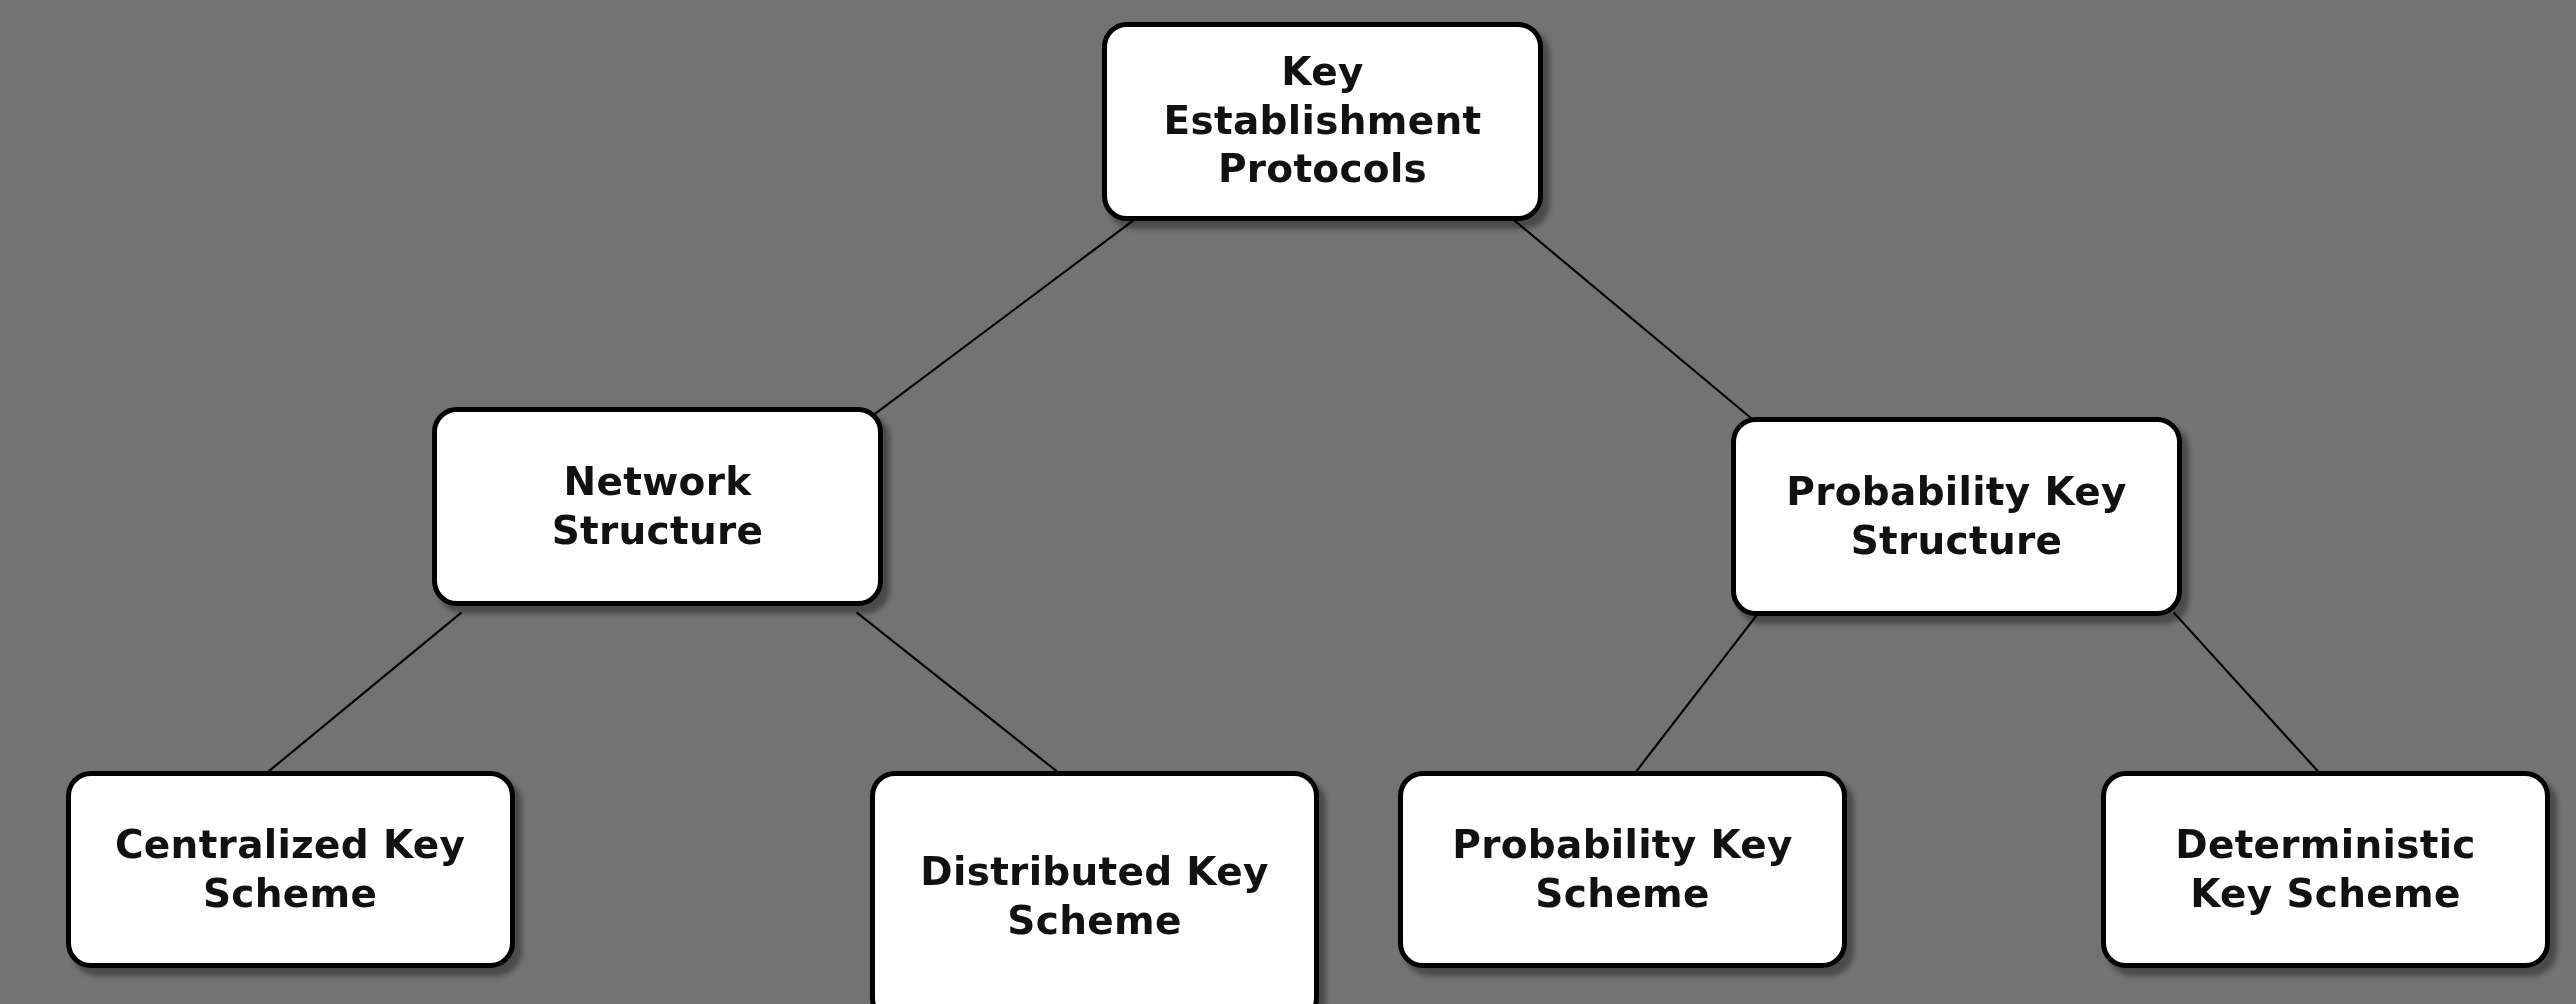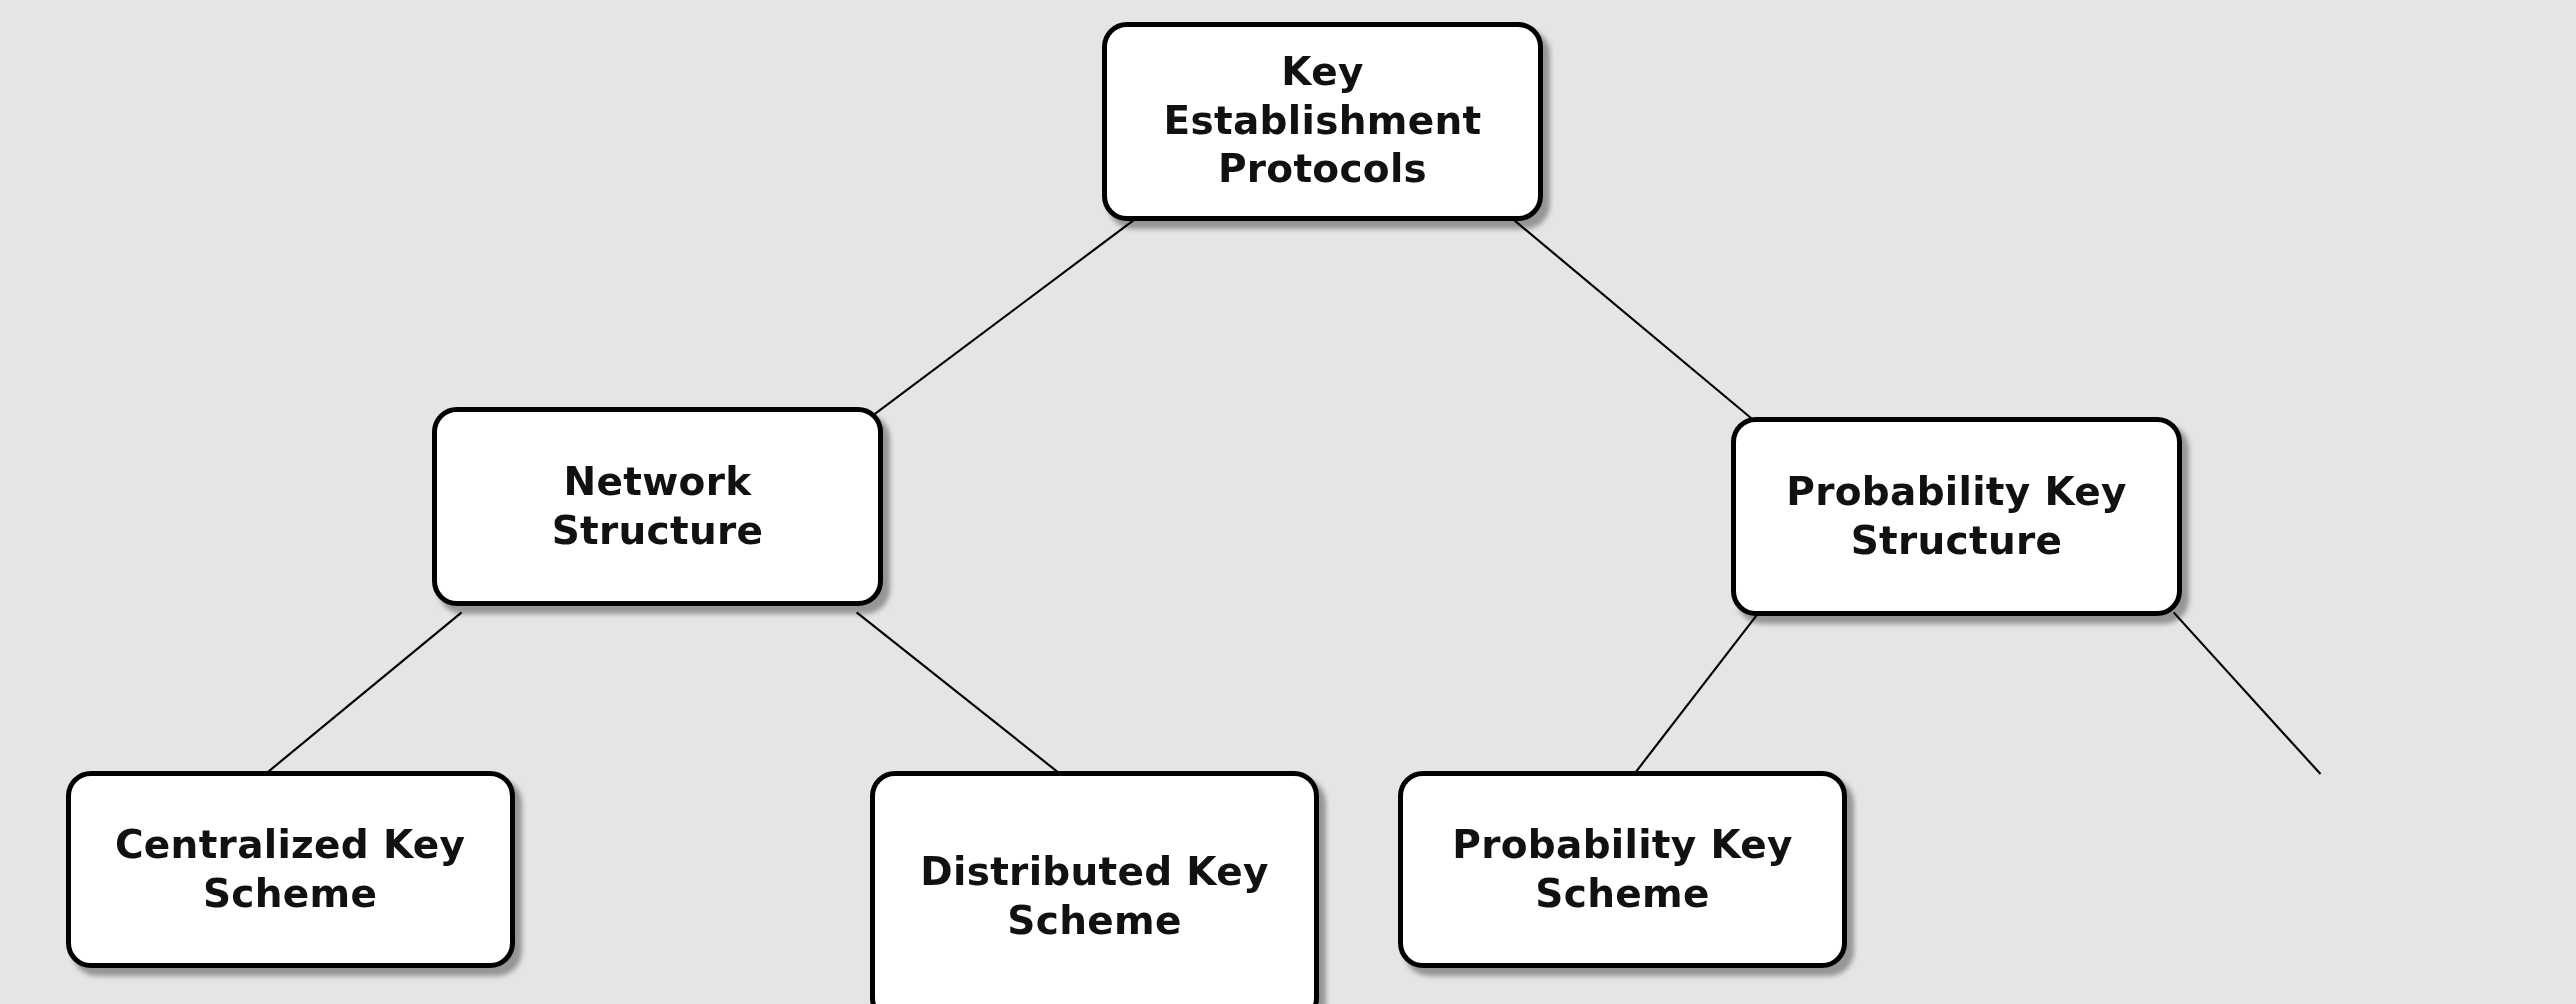--- a/index.html
+++ b/index.html
@@ -4,21 +4,21 @@
 <style>
   html, body {
     margin: 0;
     padding: 0;
     background: #ffffff;
   }
   .canvas {
     position: relative;
     width: 2576px;
     height: 1005px;
-    background: #e5e5e5;
+    background: #737373;
     overflow: hidden;
     font-family: "DejaVu Sans", "Liberation Sans", sans-serif;
   }
   .edges {
     position: absolute;
     left: 0;
     top: 0;
     width: 2576px;
     height: 1005px;
   }
@@ -93,15 +93,19 @@
   <div class="node node-distributed">
     <span class="label">Distributed Key
 Scheme</span>
   </div>
 
   <div class="node node-prob-scheme">
     <span class="label">Probability Key
 Scheme</span>
   </div>
 
+  <div class="node node-deterministic">
+    <span class="label">Deterministic
+Key Scheme</span>
+  </div>
 
 </div>
 
 
 </body></html>

